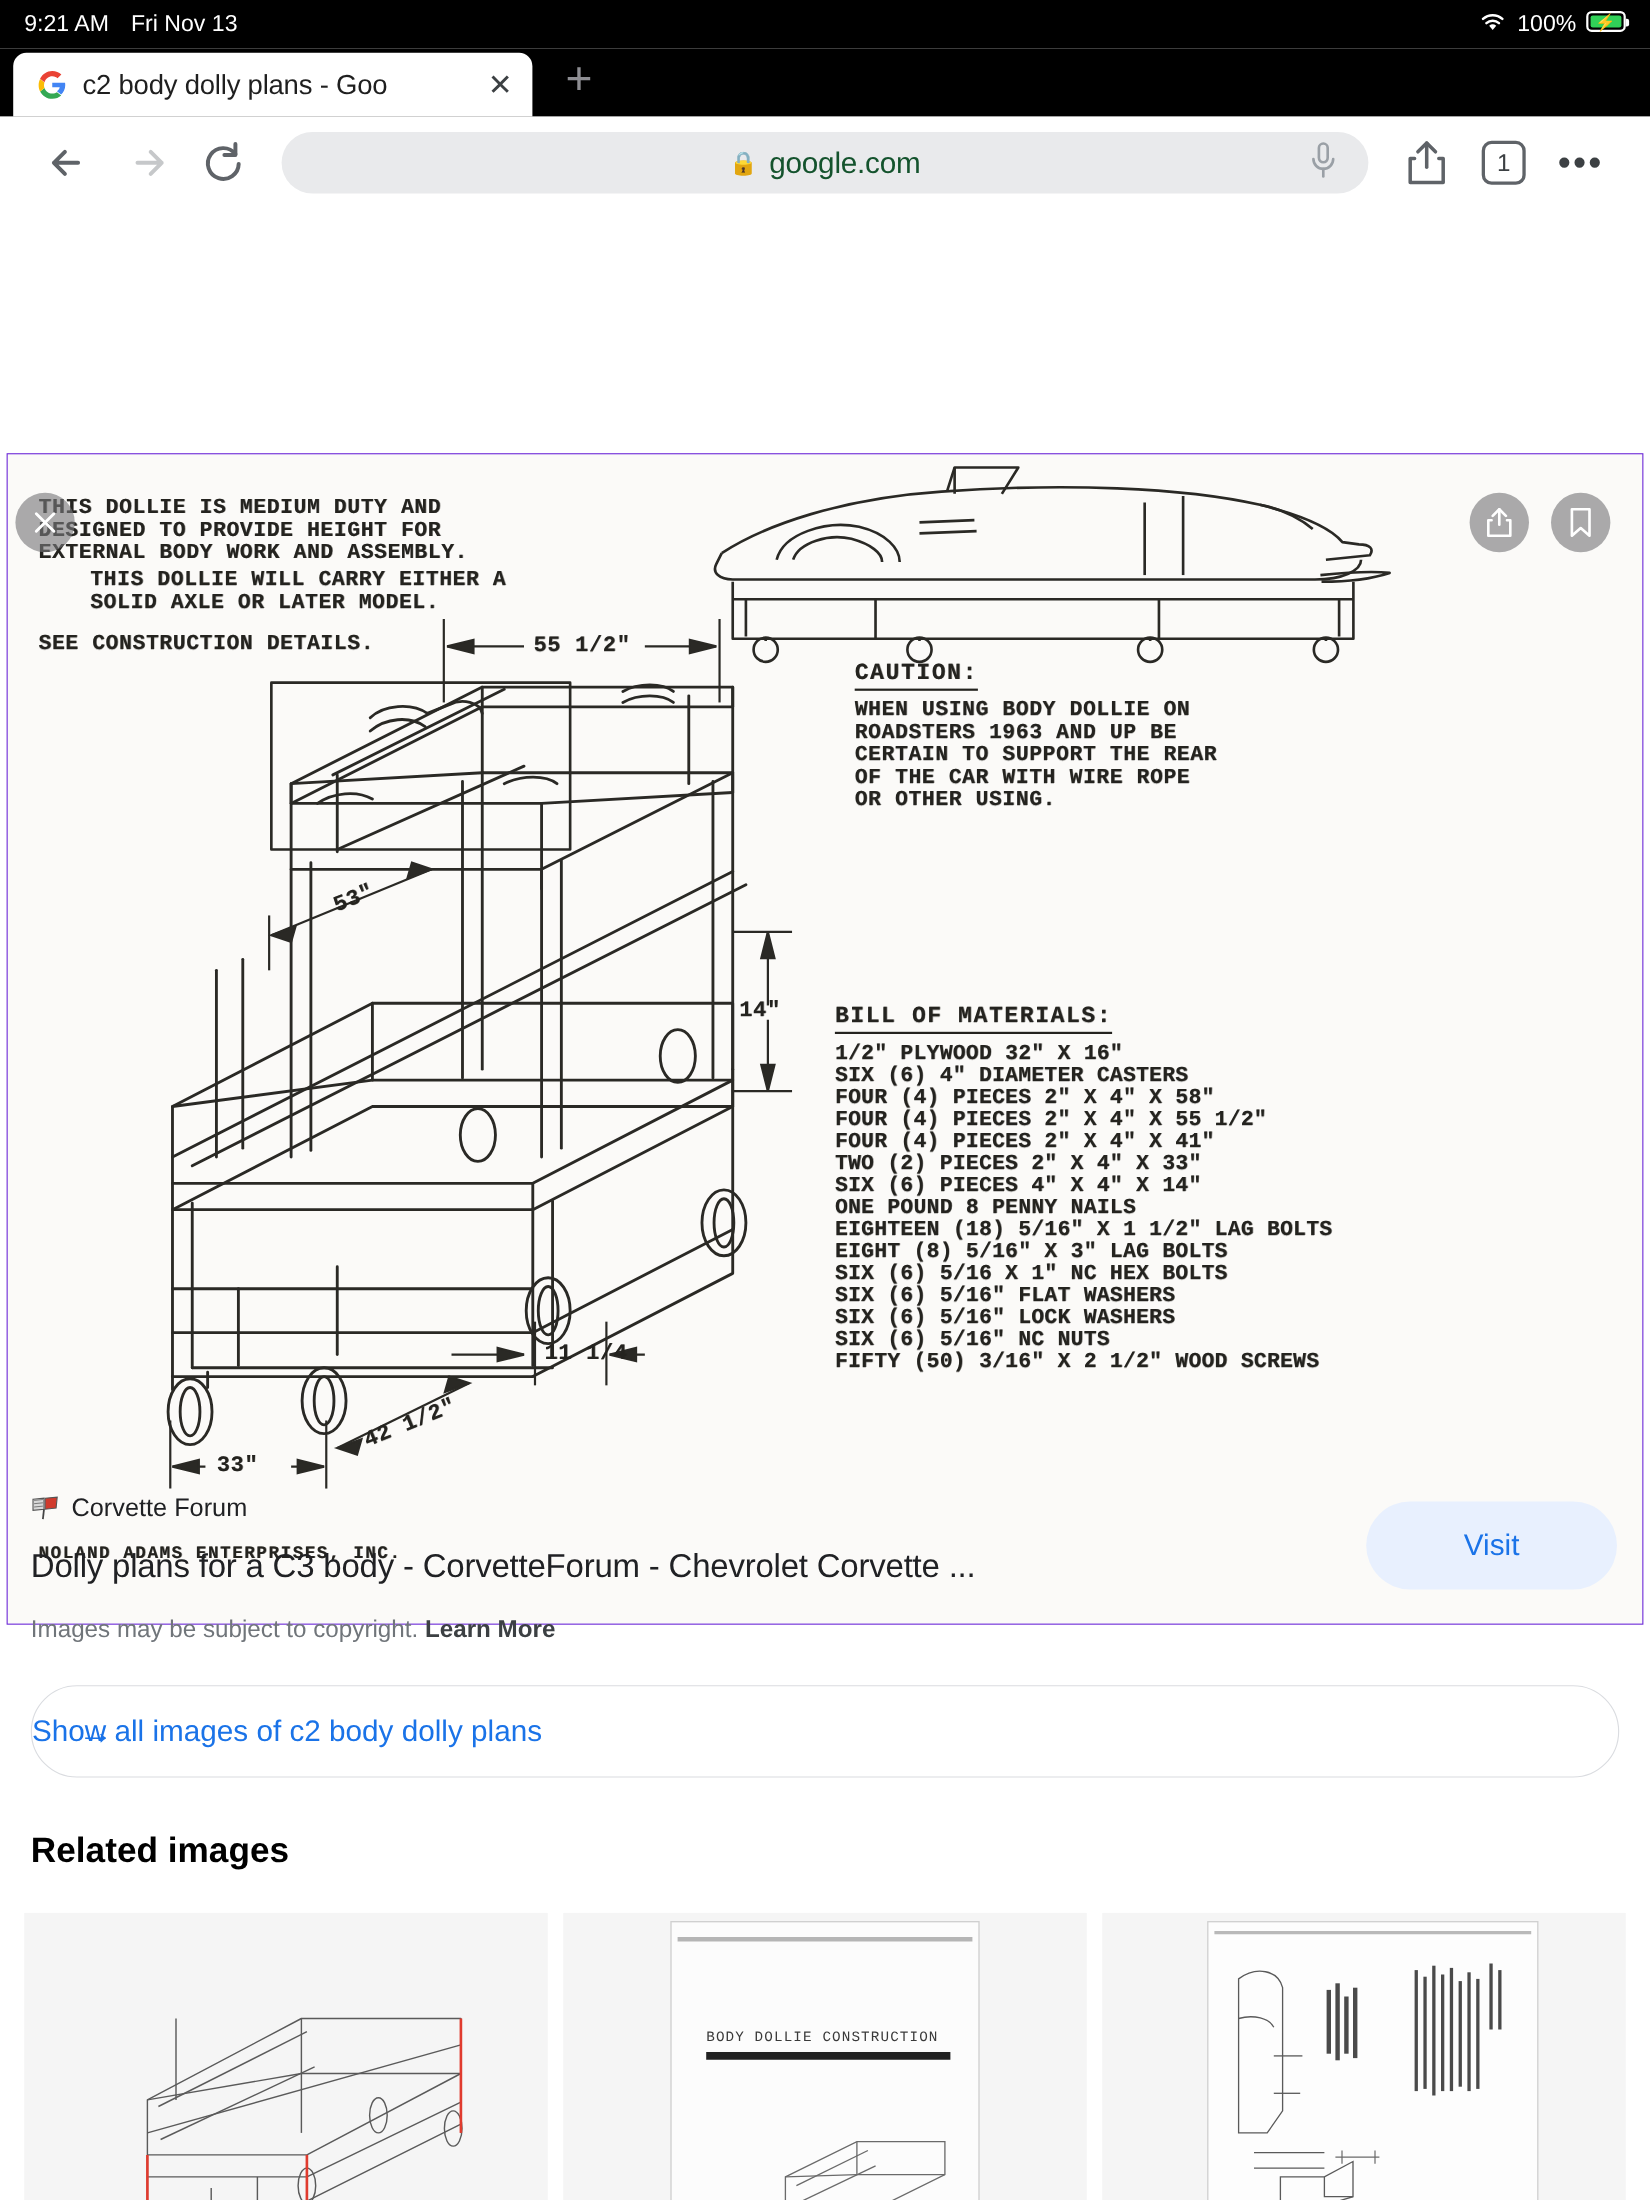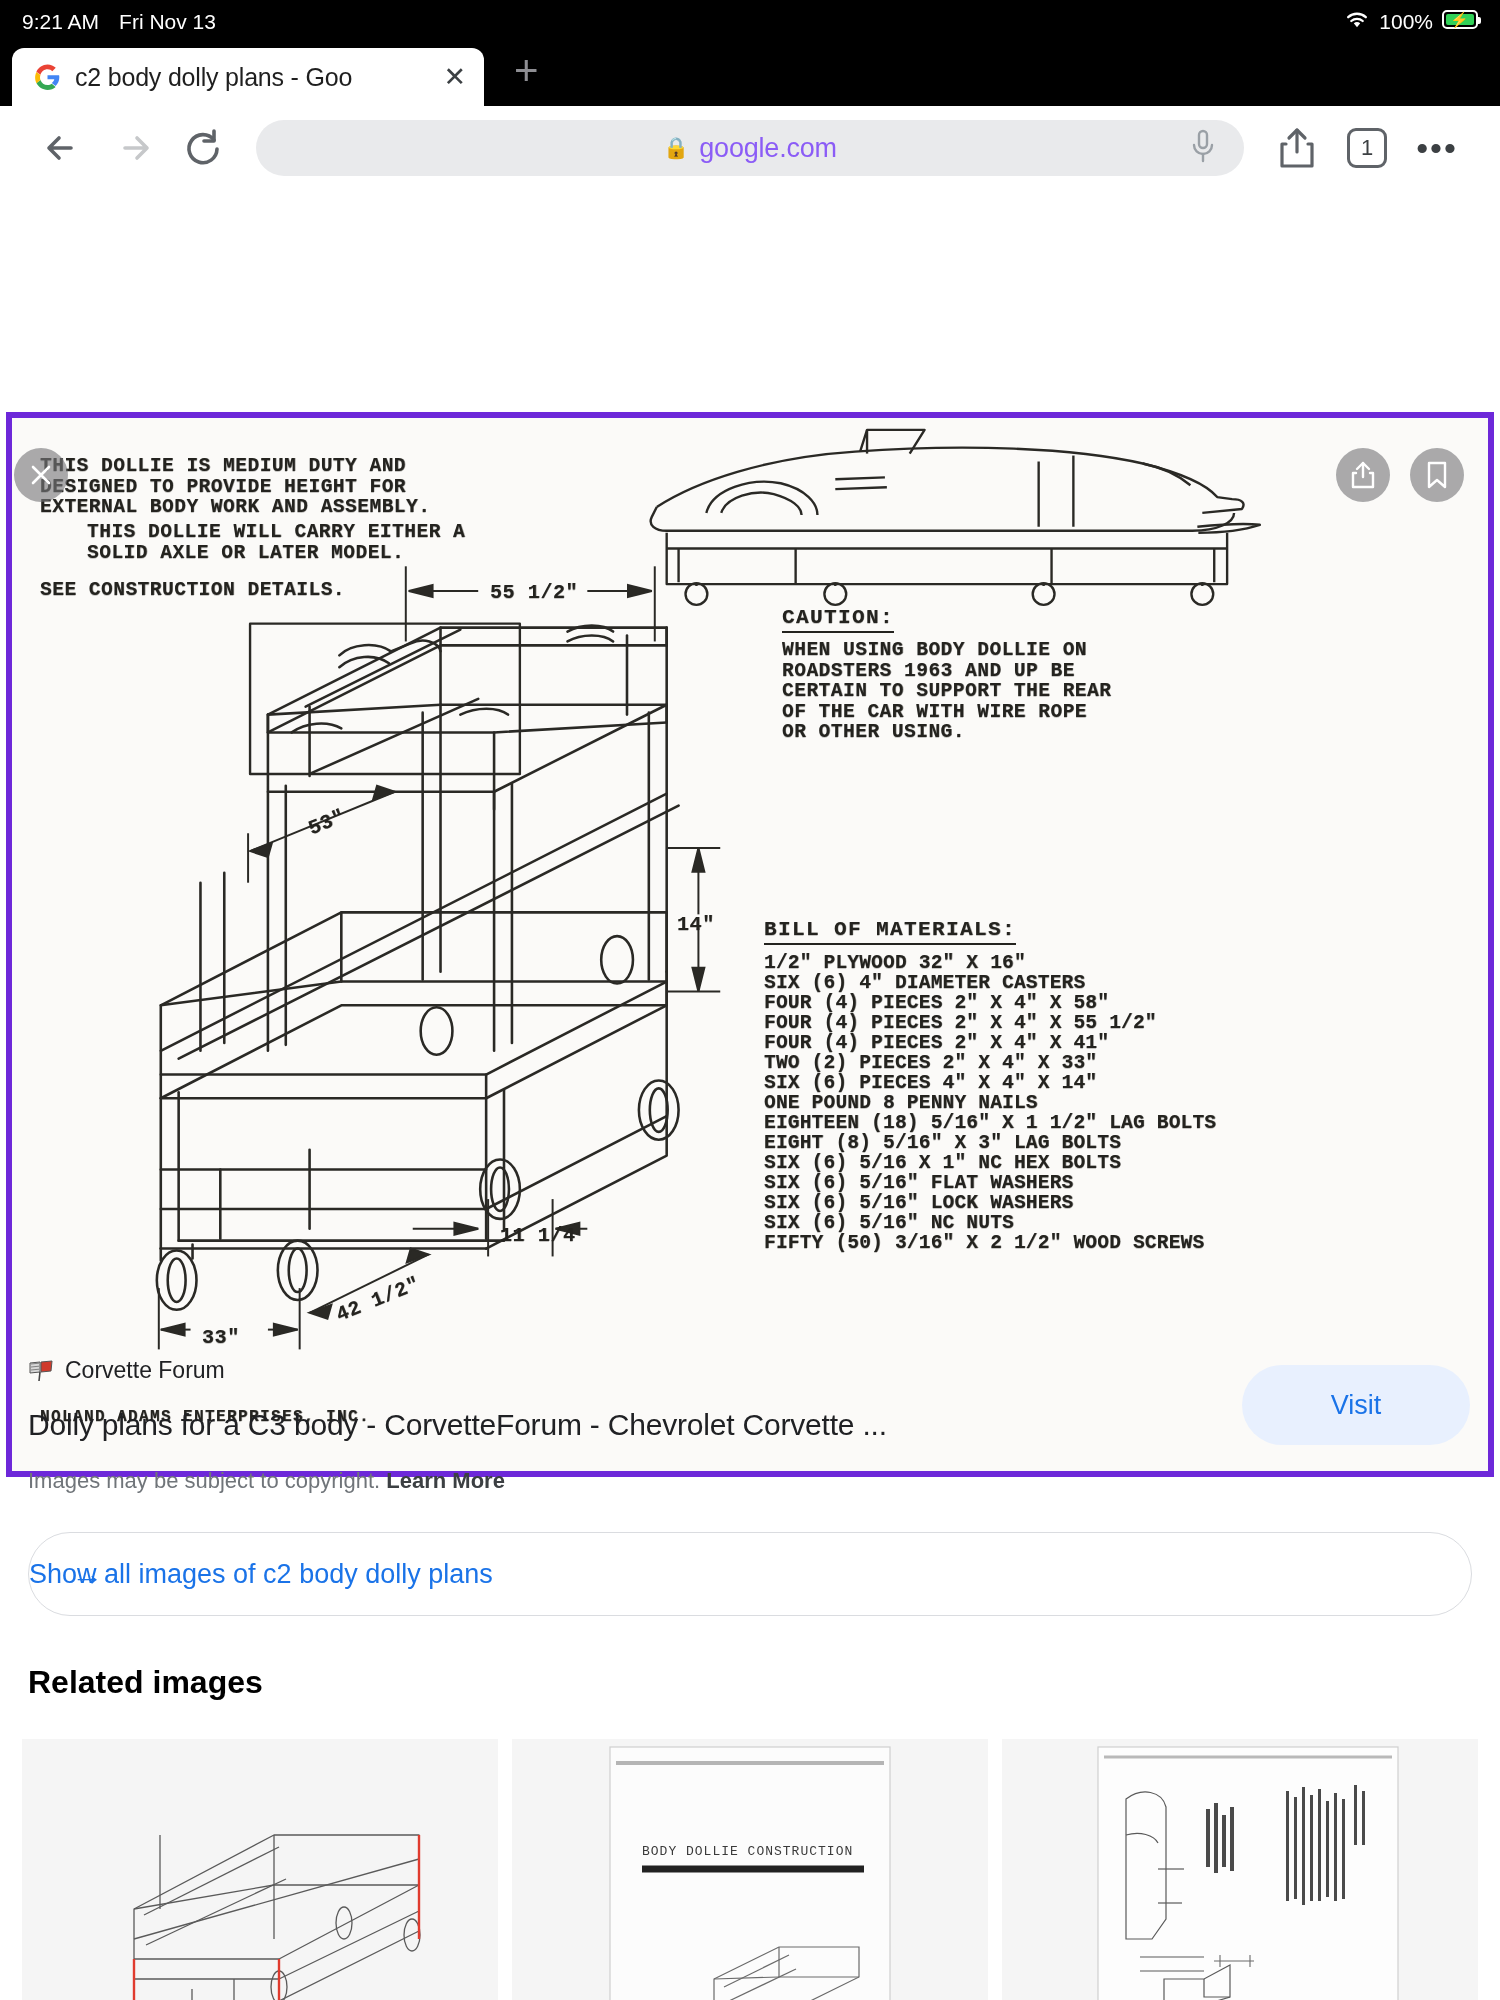--- a/index.html
+++ b/index.html
@@ -53,35 +53,35 @@
   
   .toolbar { height: 84px; background: #fff; display: flex; align-items: center; padding: 0 28px; gap: 0; }
   .tb-btn { width: 70px; height: 62px; display:flex; align-items:center; justify-content:center; cursor:pointer; }
   .urlbar {
     flex: 1 1 auto; height: 56px; background: #e9eaec; border-radius: 28px;
     display:flex; align-items:center; justify-content:center; position: relative;
     margin: 0 18px; cursor: text;
   }
   .url-center { display:flex; align-items:center; gap:10px; }
   .lock-ico { font-size: 21px; color:#3c4043; }
-  .url-text { font-size: 27px; color:#8b5cf6; letter-spacing:-0.2px; }
+  .url-text { font-size: 27px; color:#14532d; letter-spacing:-0.2px; }
   .mic-ico { position:absolute; right: 28px; top:50%; transform:translateY(-50%); cursor:pointer; }
   .tabs-count {
     width: 40px; height: 40px; border: 3px solid #5f6368; border-radius: 9px;
     display:flex; align-items:center; justify-content:center;
     font-size: 22px; color:#3c4043; font-weight: 500;
   }
   .dots { font-size: 34px; color:#3c4043; letter-spacing: 2px; line-height:1; }
 
   
   .viewer { position: relative; width: 1500px; height: 1135px; background:#fff; }
   .blueprint {
     position:absolute; left: 6px; top: 222px; width: 1488px; height: 1065px;
     background: #fbfaf8;
-    border: 6px solid #6d28d9;
+    border: 1px solid #6d28d9;
     overflow: hidden;
   }
   .bp-inner { position:absolute; inset:0; }
 
   .ov-btn {
     position:absolute; width: 54px; height: 54px; border-radius: 50%;
     background: rgba(120,120,122,0.62);
     display:flex; align-items:center; justify-content:center; cursor:pointer;
   }
   .ov-close { left: 14px; top: 258px; }

